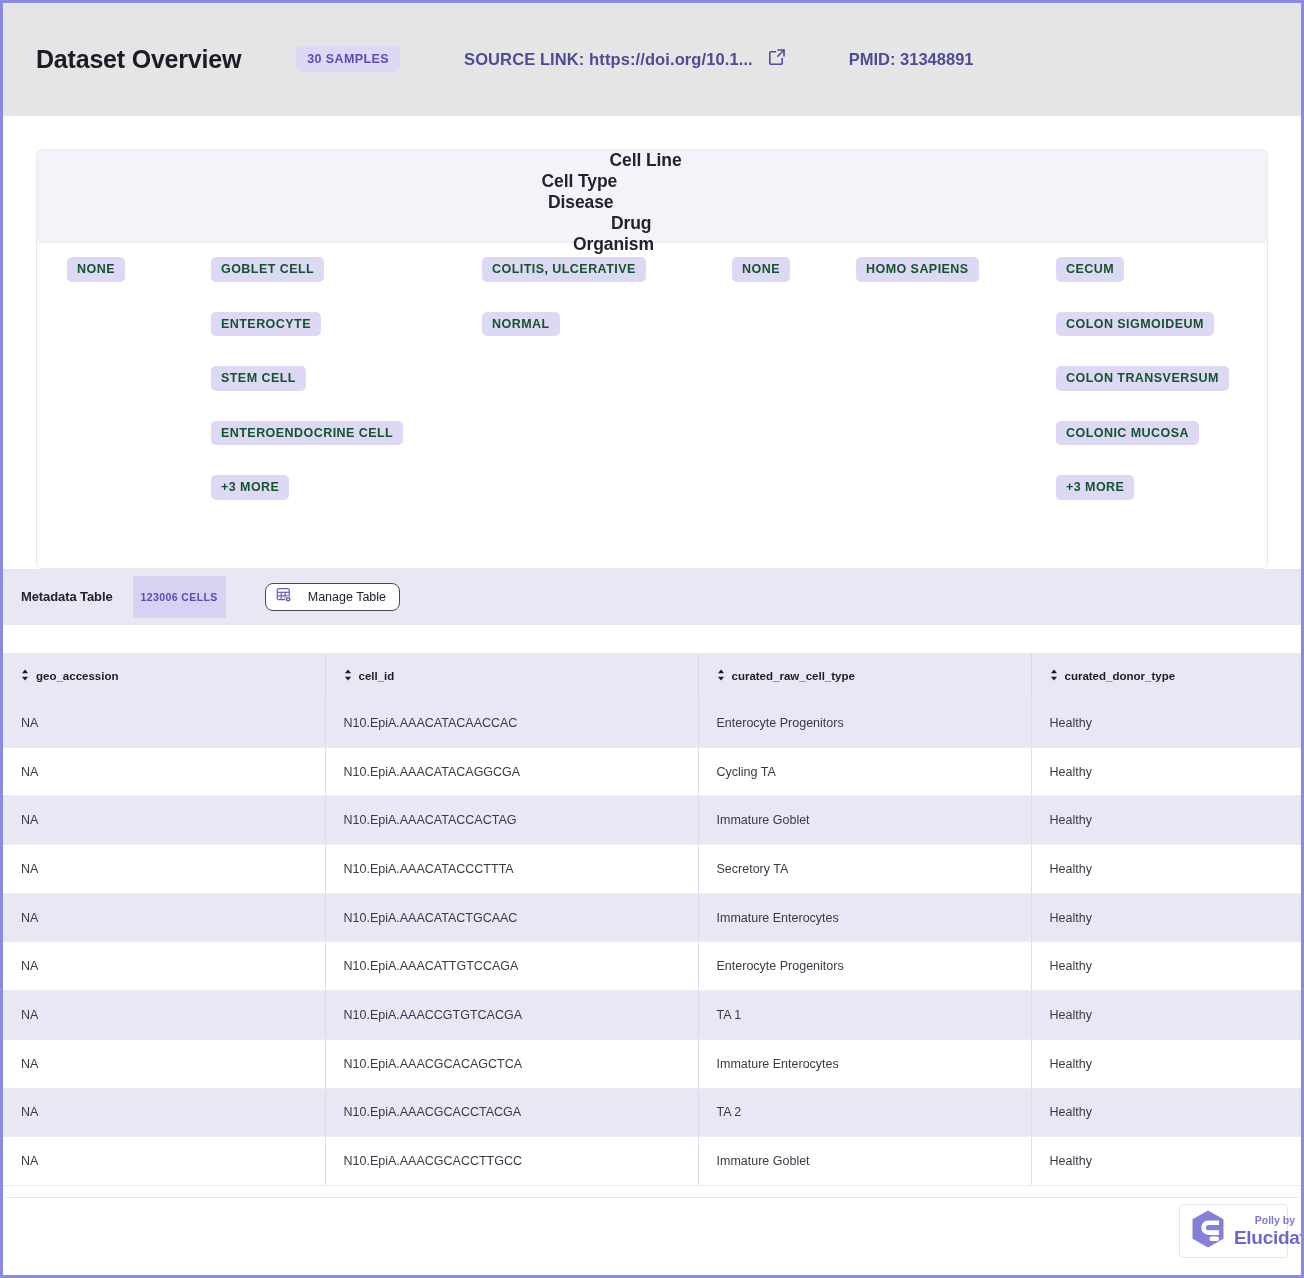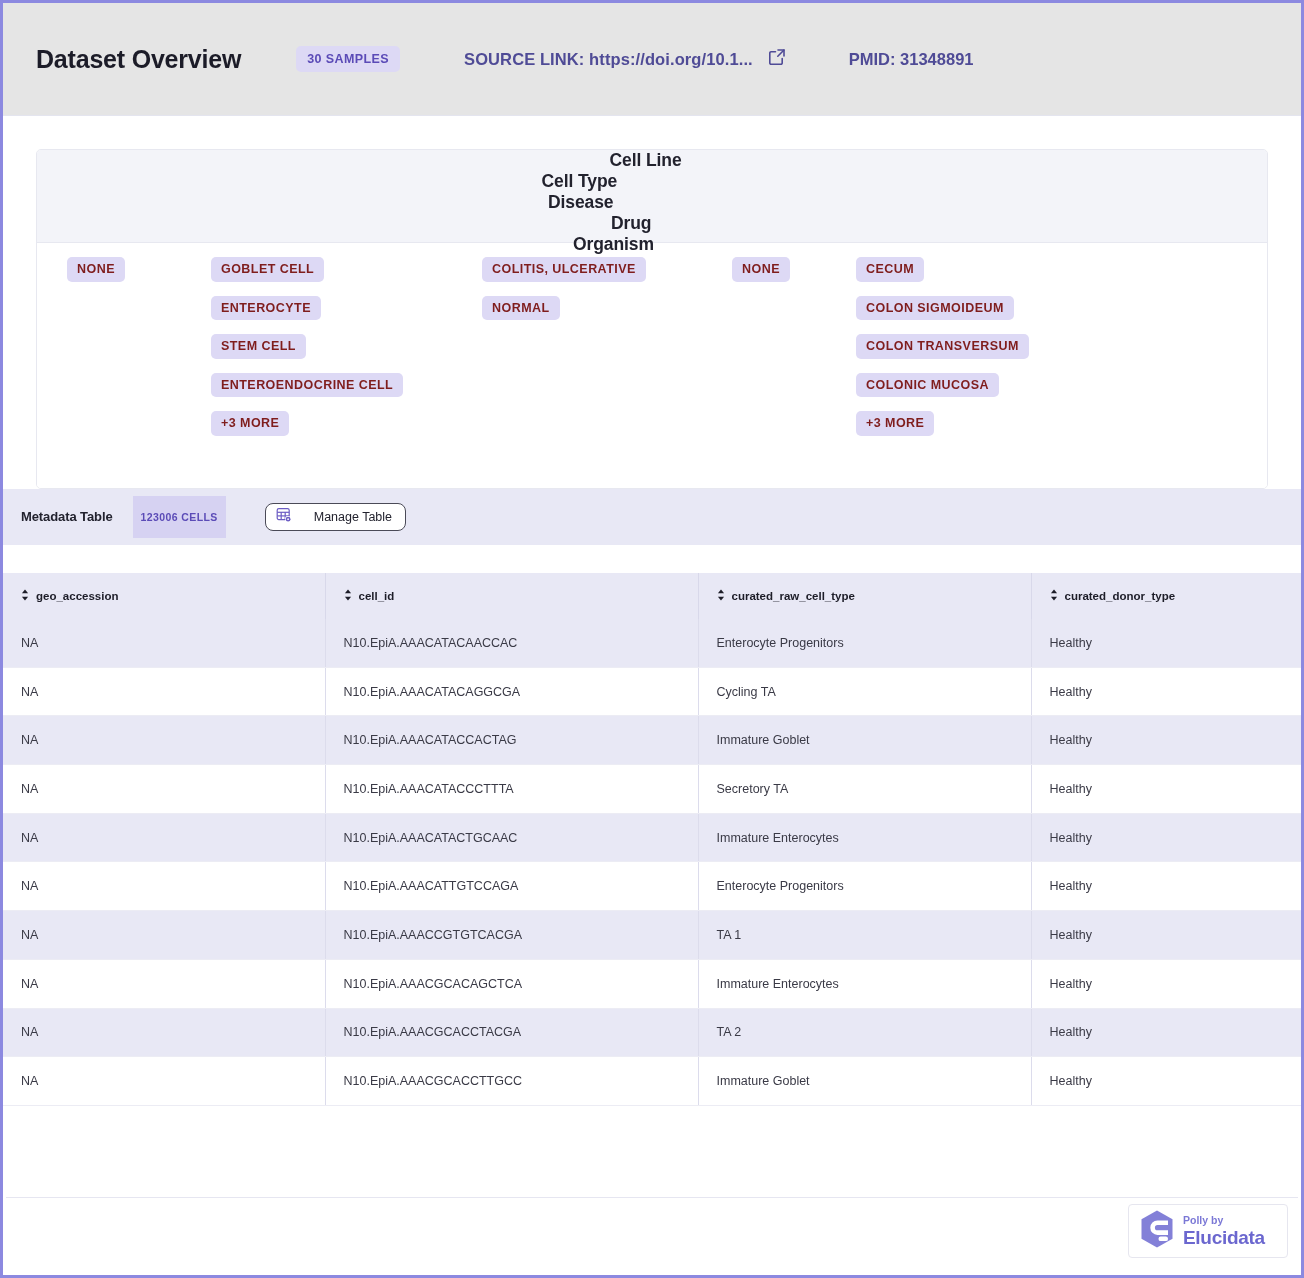--- a/index.html
+++ b/index.html
@@ -110,27 +110,27 @@
   .facet-title {
     font-size: 17.5px;
     font-weight: 700;
     color: #22222e;
     letter-spacing: -0.1px;
     white-space: nowrap;
   }
   .chip-stack { display: flex; flex-direction: column; align-items: flex-start; }
   .chip {
     background: #ddd9f5;
-    color: #7f1d1d;
+    color: #14532d;
     font-size: 12.5px;
     font-weight: 700;
     letter-spacing: 0.45px;
     padding: 6px 10px 6px 10px;
     border-radius: 5px;
-    margin-bottom: 14px;
+    margin-bottom: 30px;
     white-space: nowrap;
     line-height: 1;
   }
   .chip.more { letter-spacing: 0.45px; }
 
   
   .meta-band {
     background: #e8e8f5;
     height: 56px;
     display: flex;
@@ -157,21 +157,21 @@
     white-space: nowrap;
   }
   .manage-btn {
     margin-left: 39px;
     background: #ffffff;
     border: 1px solid #4a4a57;
     border-radius: 8px;
     height: 28px;
     display: flex;
     align-items: center;
-    gap: 22px;
+    gap: 16px;
     padding: 0 13px 0 10px;
     font-size: 12.5px;
     color: #22222e;
     font-weight: 400;
     cursor: pointer;
     white-space: nowrap;
     box-sizing: border-box;
   }
 
   
@@ -217,30 +217,31 @@
     position: absolute;
     left: 3px; right: 3px; bottom: 3px;
     height: 74px;
     background: #ffffff;
     border-top: 1px solid #e6e6f1;
   }
   .logo-box {
     position: absolute;
     right: 10px;
     top: 6px;
-    width: 160px;
+    width: 109px;
     height: 54px;
     border: 1px solid #e6e6ef;
     border-radius: 4px;
     background: #ffffff;
     display: flex;
     align-items: center;
     padding-left: 9px;
     box-sizing: border-box;
     gap: 7px;
+    text-align: center;
   }
   .logo-text-wrap { display: flex; flex-direction: column; line-height: 1; }
   .logo-sub { font-size: 10.5px; color: #7b78d6; font-weight: 600; margin-bottom: 2px; }
   .logo-main { font-size: 19px; color: #6b67cf; font-weight: 700; letter-spacing: -0.3px; }
 </style>
 </head>
 <body>
 
 <div id="app">
 
@@ -299,20 +300,25 @@
           </div>
         <div class="fcol fcol-2">
             <div class="chip-stack">
           <span class="chip">COLITIS, ULCERATIVE</span>
           <span class="chip">NORMAL</span>
         </div>
           </div>
         <div class="fcol fcol-3">
             <div class="chip-stack">
           <span class="chip">NONE</span>
+        </div>
+          </div>
+        <div class="fcol fcol-4">
+            <div class="chip-stack">
+          <span class="chip">HOMO SAPIENS</span>
         </div>
           </div>
         <div class="fcol fcol-5">
             <div class="chip-stack">
           <span class="chip">CECUM</span>
           <span class="chip">COLON SIGMOIDEUM</span>
           <span class="chip">COLON TRANSVERSUM</span>
           <span class="chip">COLONIC MUCOSA</span>
           <span class="chip more">+3 MORE</span>
         </div>

